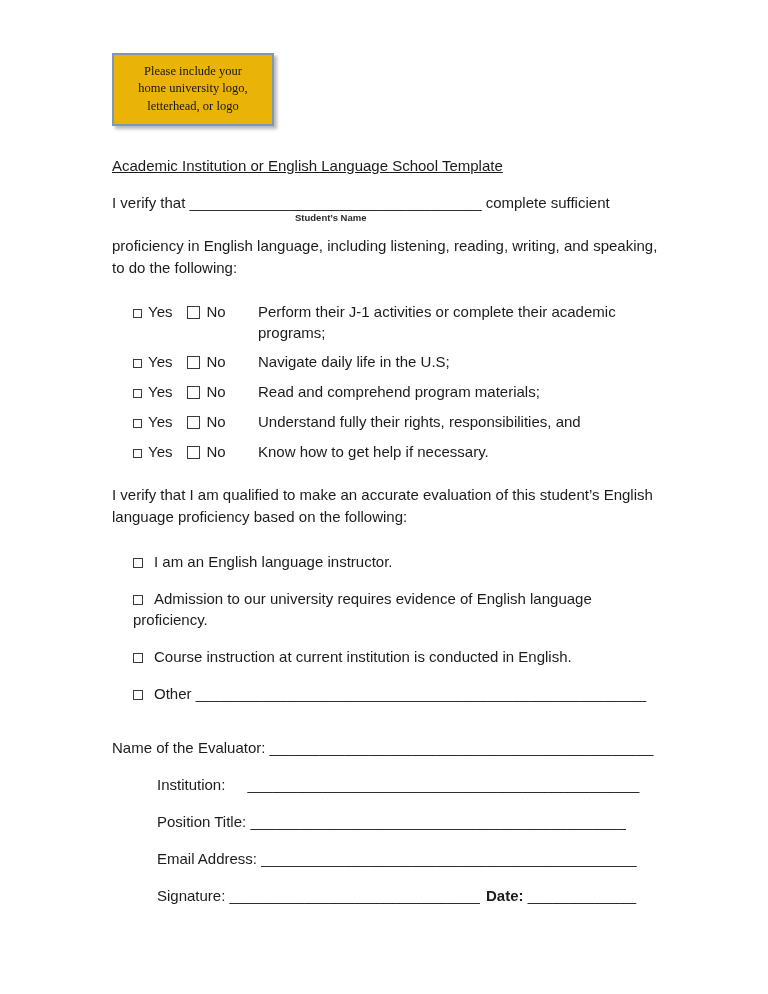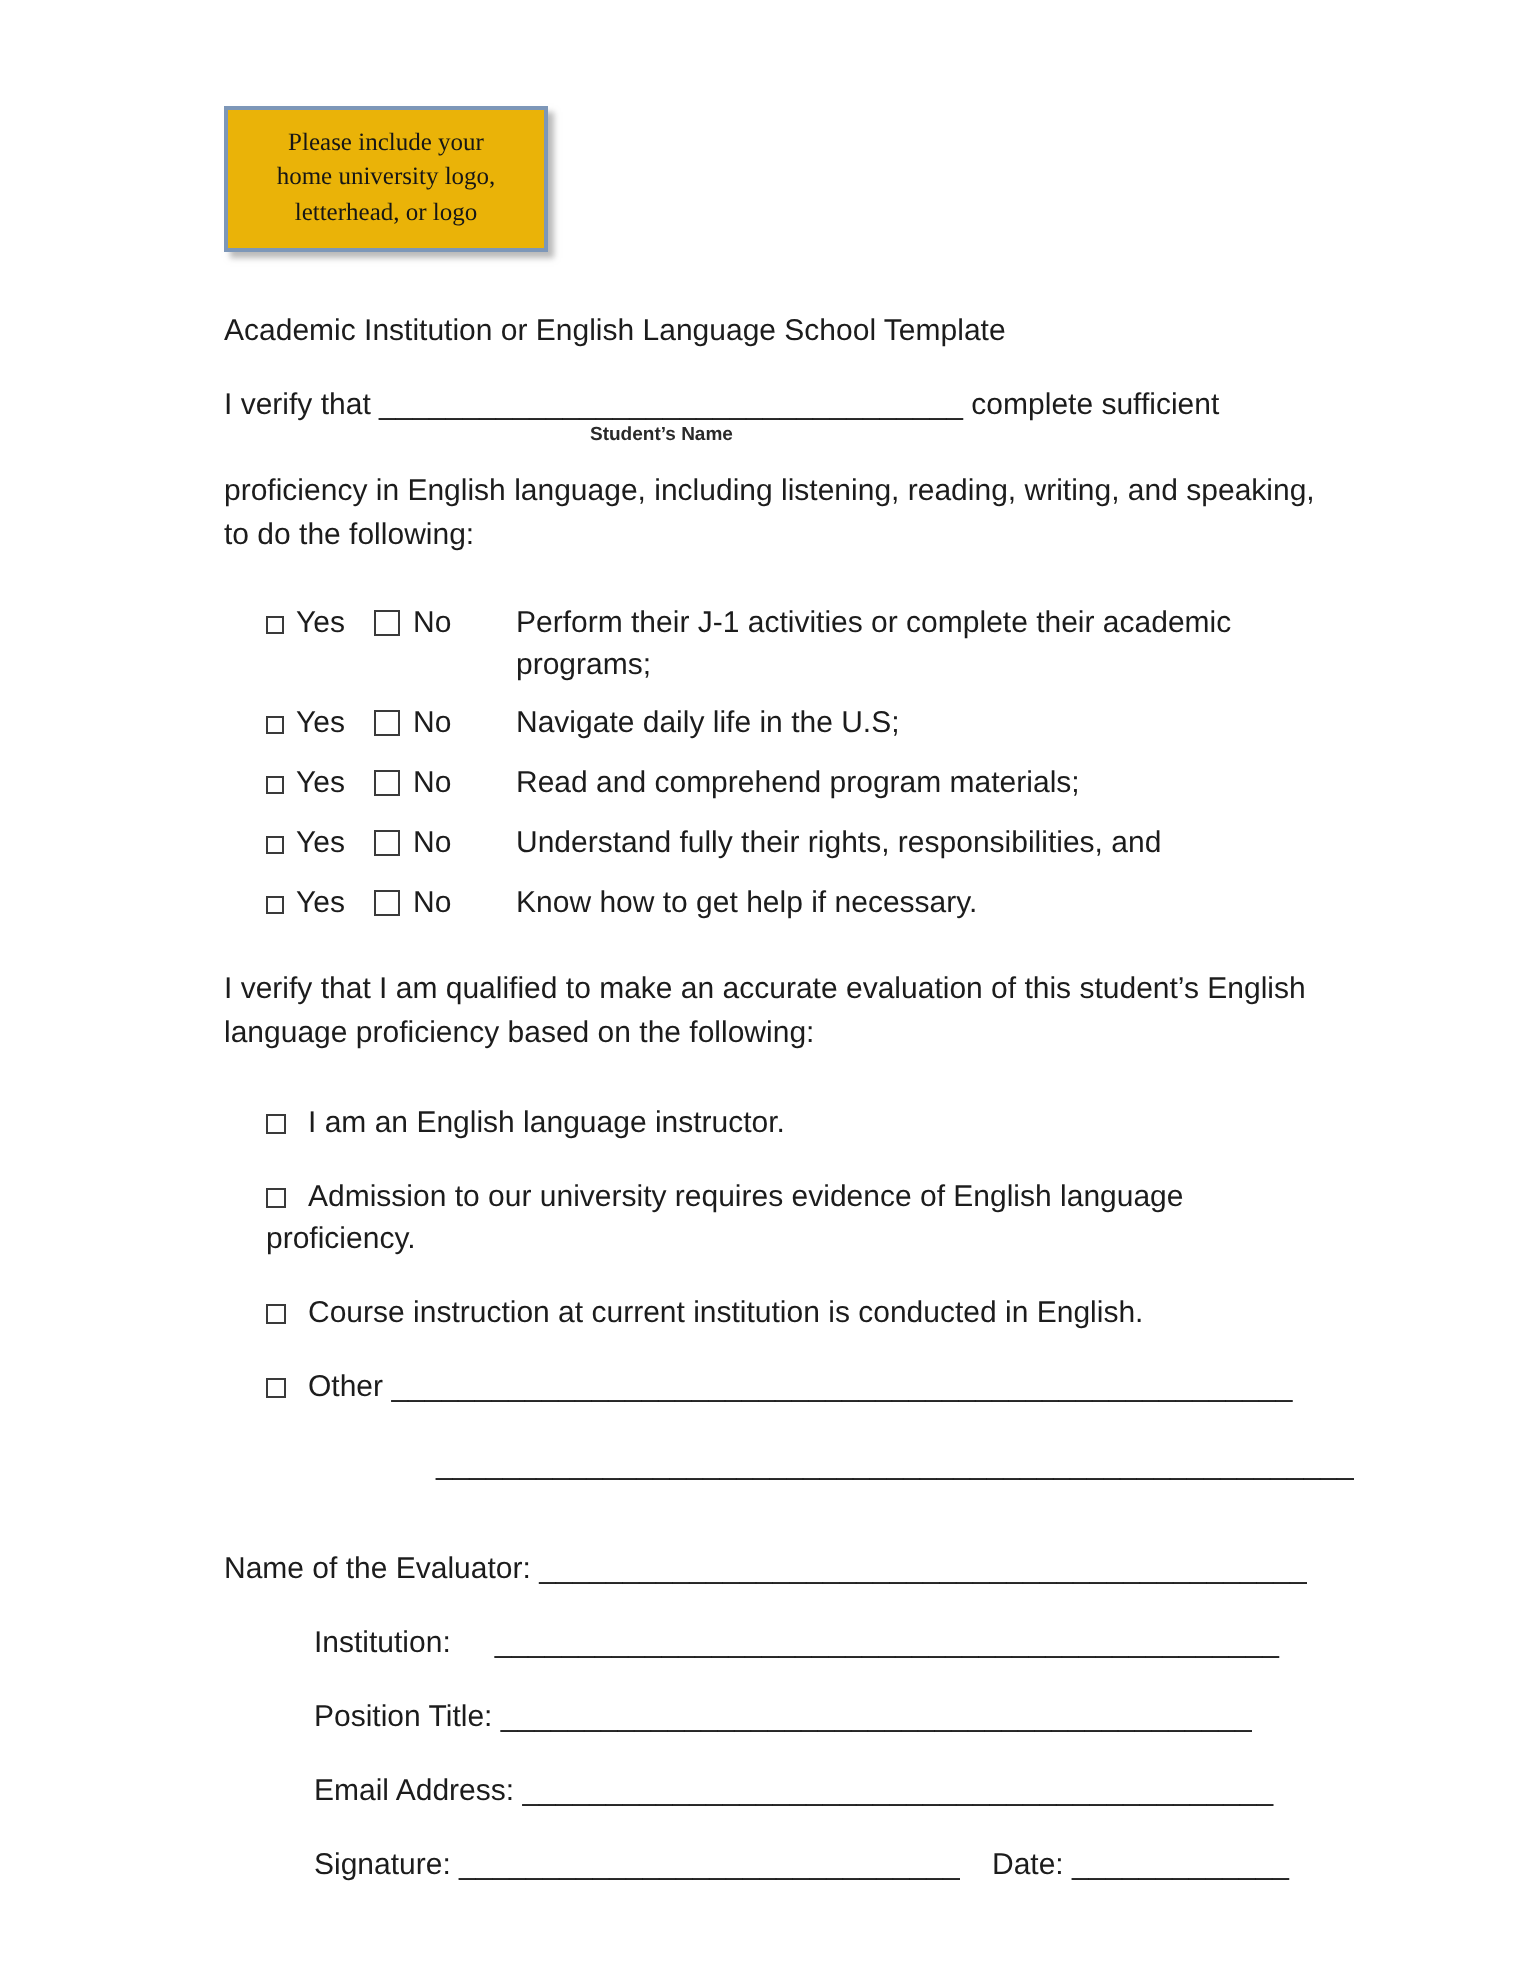--- a/index.html
+++ b/index.html
@@ -20,20 +20,21 @@
     border:2px solid #7d97b8;
     box-shadow:3px 3px 3px rgba(130,130,130,0.55);
     padding:8px 6px 9px 6px;
     text-align:center;
     font-family:"Liberation Serif", serif;
     font-size:12.5px; line-height:1.38; color:#161616;
   }
 
   .title {
     margin-top:31px;
+    text-decoration:underline;
     font-size:15px;
   }
 
   .verify-line { margin-top:20px; white-space:nowrap; }
   .blank-text { letter-spacing:0; white-space:nowrap;text-align:right; }
   .caption {
     font-size:9.5px; color:#2a2a2a;
     margin:1px 0 0 183px;
     font-weight:bold;
   }
@@ -59,21 +60,21 @@
   .q-list { margin-top:23px; padding-left:21px; }
   .q-row { margin-bottom:16px; line-height:21px; white-space:nowrap; }
   .q-row .q-text { white-space:normal; }
   .other-cont { margin:20px 0 0 85px; white-space:nowrap; }
 
   
   .fields { margin-top:33px; }
   .field-row { margin-bottom:16px; line-height:21px; white-space:nowrap; }
   .indent { margin-left:45px; }
   .gap-lg { margin-left:22px; }
-  .gap-sm { margin-left:12px; }
+  .gap-sm { margin-left:2px;font-weight:bold; }
 </style>
 </head>
 <body>
 
 <div class="page">
 
   <div class="logo-box">
     <div>Please include your</div>
     <div>home university logo,</div>
     <div>letterhead, or logo</div>
@@ -137,21 +138,20 @@
     </div>
     <div class="q-row">
       <span class="cb cb-med"></span><span class="q-text">Admission to our university requires evidence of English language proficiency.</span>
     </div>
     <div class="q-row">
       <span class="cb cb-med"></span><span class="q-text">Course instruction at current institution is conducted in English.</span>
     </div>
     <div class="q-row">
       <span class="cb cb-med"></span><span>Other </span><span class="blank-text">______________________________________________________</span>
     </div>
-    <div class="other-cont blank-text">_______________________________________________________</div>
   </div>
 
   <div class="fields">
 
     <div class="field-row">
       <span>Name of the Evaluator: </span><span class="blank-text">______________________________________________</span>
     </div>
 
     <div class="field-row indent">
       <span>Institution:</span><span class="blank-text gap-lg">_______________________________________________</span>

